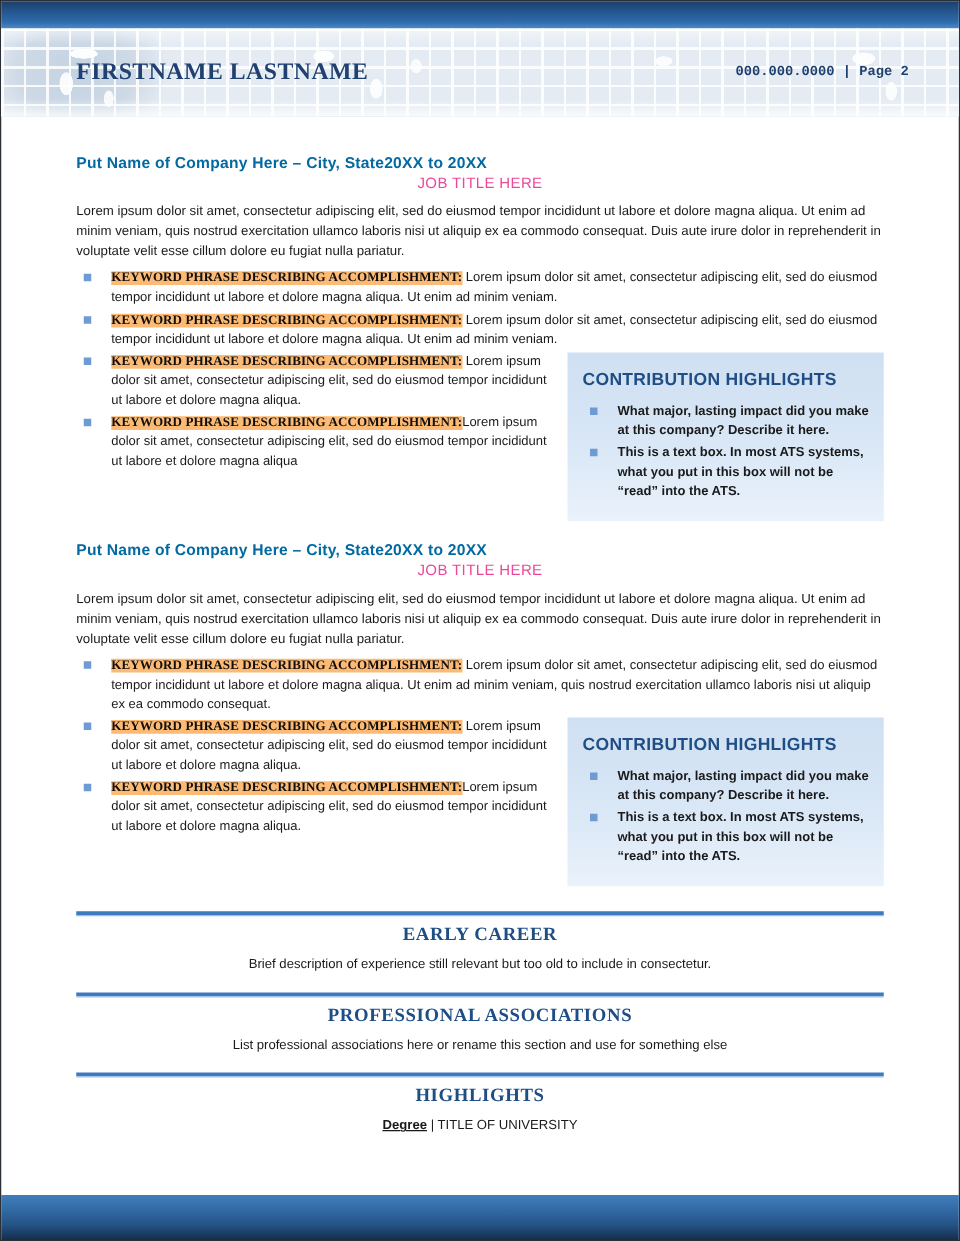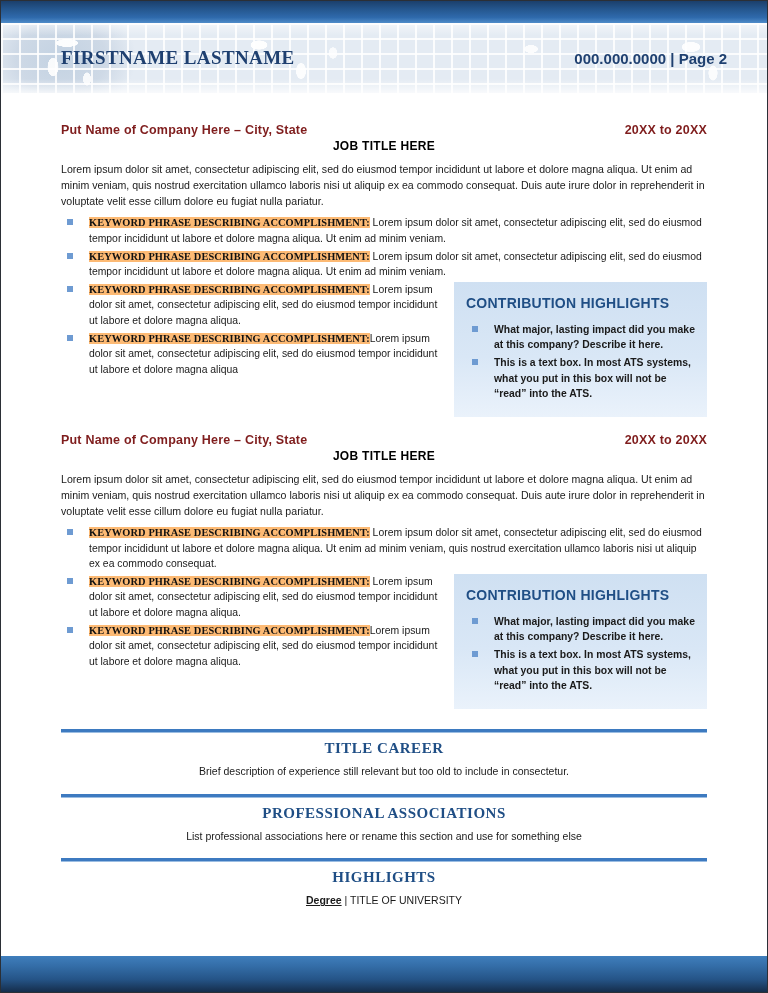--- a/index.html
+++ b/index.html
@@ -59,39 +59,39 @@
     position:absolute; top:22px; left:0; width:100%; height:70px;
     display:flex; align-items:center; justify-content:space-between;
     padding:0 40px 0 60px;
   }
   .hdr-name {
     font-family:"Liberation Serif", serif;
     font-weight:bold; font-size:19px; letter-spacing:0.4px;
     color:#1f4070;
   }
   .hdr-meta {
-    font-family:Liberation Sans, sans-serif;
-    font-weight:bold; font-size:15px; color:#1f4070;
+    font-family:Liberation Mono, monospace;
+    font-weight:bold; font-size:11px; color:#1f4070;
   }
 
   
   .content {
     position:absolute; top:92px; left:0; width:100%;
     padding:30px 60px 0 60px;
   }
 
   .job { position:relative; }
   .job-head {
-    display:flex; justify-content:space-between; align-items:baseline;
-    font-size:12.5px; font-weight:bold; color:#7f1d1d;
+    display:flex; align-items:baseline;
+    font-size:12.5px; font-weight:bold; color:#0369a1;
     letter-spacing:0.2px;
   }
   .job-title {
-    text-align:center; font-size:12px; font-weight:bold;
-    color:#000000; letter-spacing:0.3px; margin-top:2px;
+    text-align:center; font-size:12px; font-weight:normal;
+    color:#ec4899; letter-spacing:0.3px; margin-top:2px;
   }
   .job-summary {
     font-size:10.6px; line-height:1.52; color:#1a1a1a;
     text-align:left; margin-top:8px;
   }
 
   ul.bullets { list-style:none; margin-top:6px; }
   ul.bullets li {
     position:relative;
     padding-left:28px;
@@ -223,21 +223,21 @@
         <li>
           <span class="kw">KEYWORD PHRASE DESCRIBING ACCOMPLISHMENT:</span><span>Lorem ipsum dolor sit amet, consectetur adipiscing elit, sed do eiusmod tempor incididunt ut labore et dolore magna aliqua.</span>
         </li>
       </ul>
       <div class="clear"></div>
     </div>
 
     <div class="sec">
       <div class="sec-rule"></div>
       <div class="sec-rule-light"></div>
-      <div class="sec-title">TITLE CAREER</div>
+      <div class="sec-title">EARLY CAREER</div>
       <div class="sec-body">Brief description of experience still relevant but too old to include in consectetur.</div>
     </div>
 
     <div class="sec">
       <div class="sec-rule"></div>
       <div class="sec-rule-light"></div>
       <div class="sec-title">PROFESSIONAL ASSOCIATIONS</div>
       <div class="sec-body">List professional associations here or rename this section and use for something else</div>
     </div>
 

